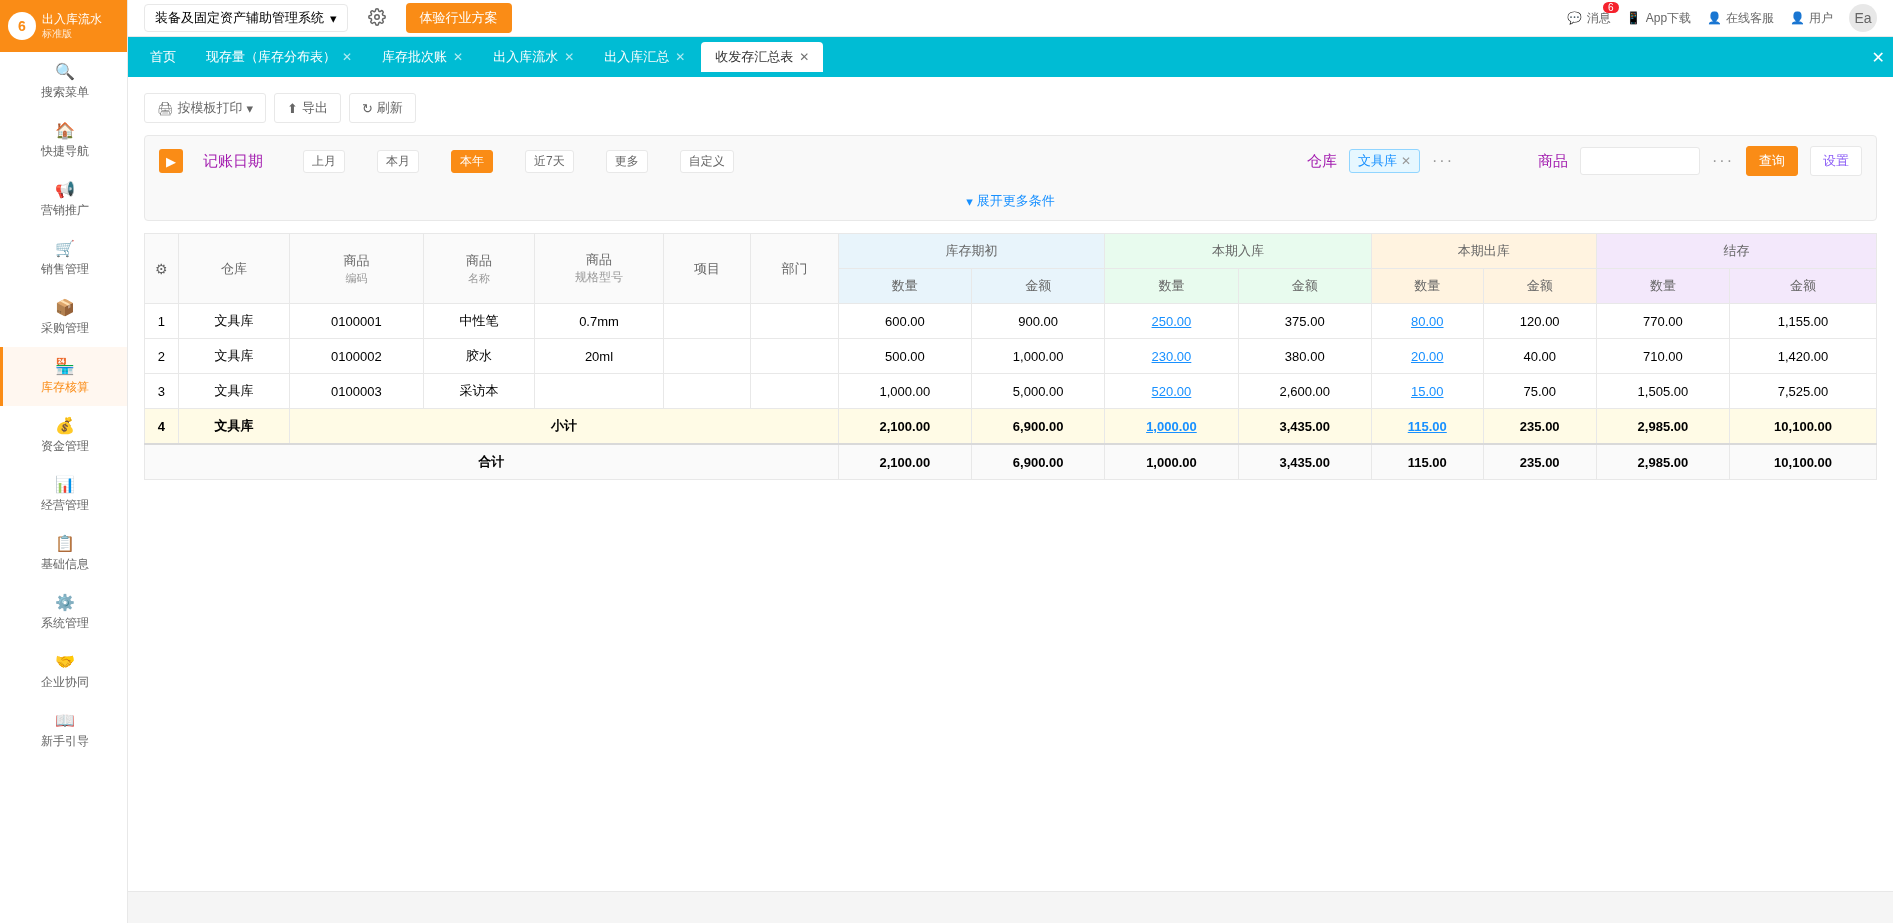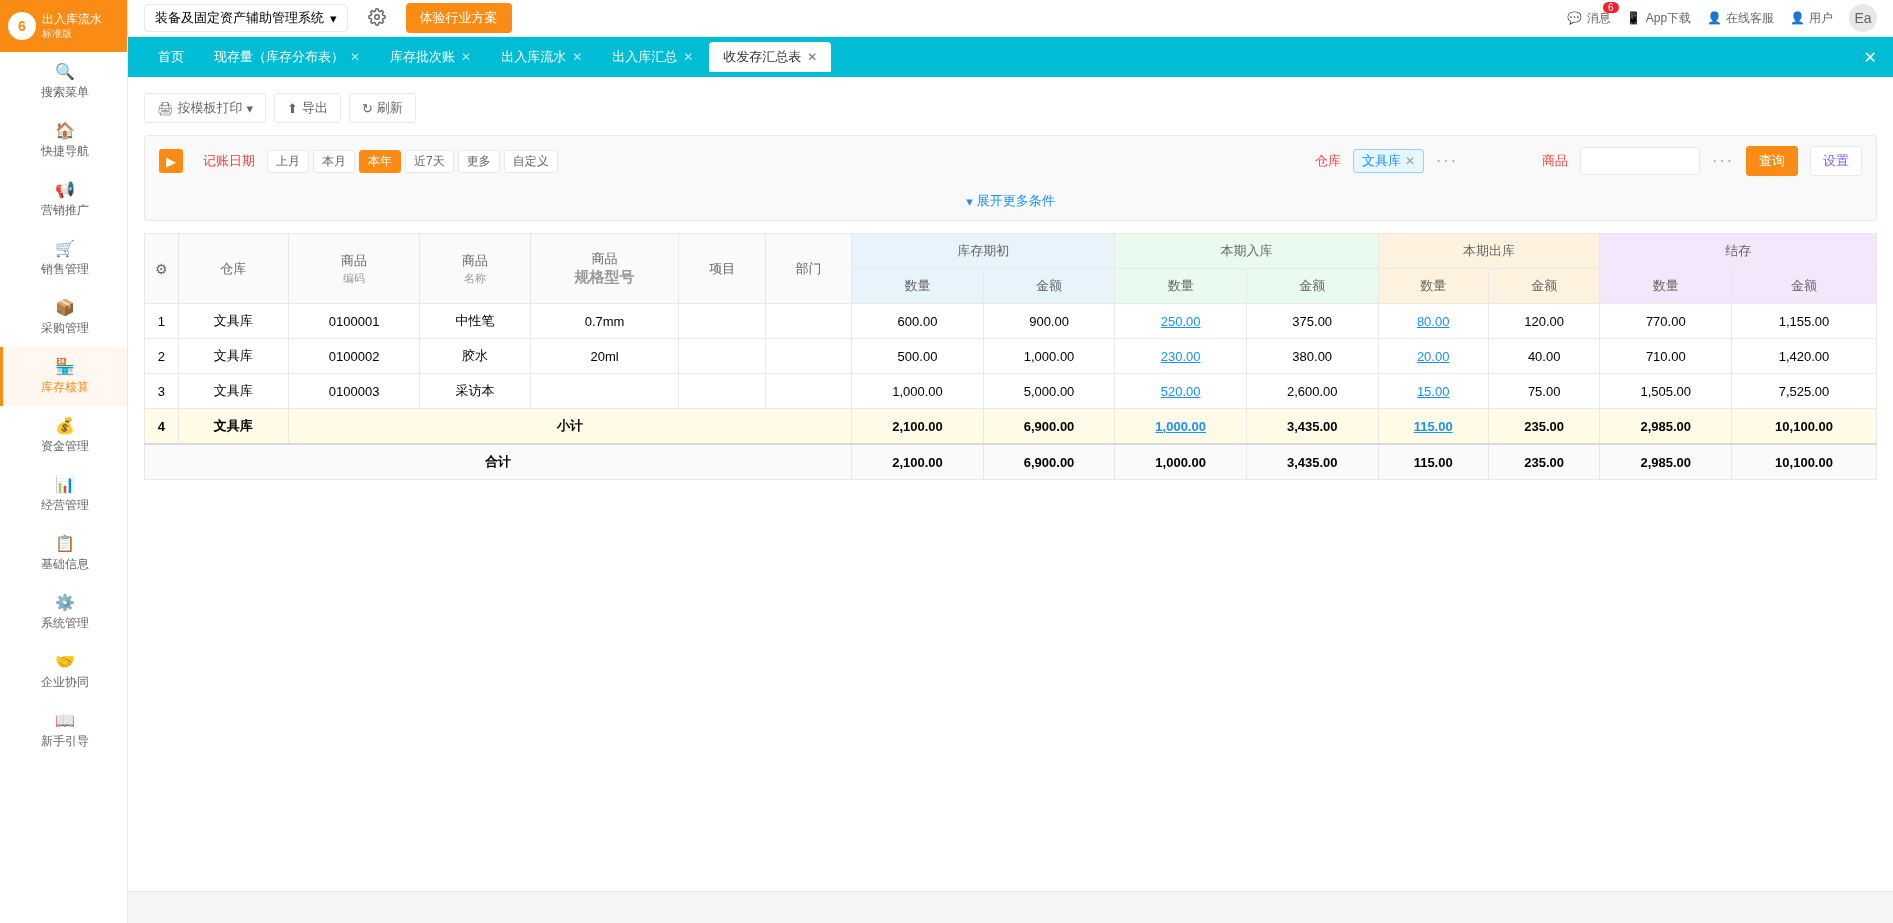--- a/index.html
+++ b/index.html
@@ -21,38 +21,38 @@
 
     
     .topbar { height: 37px; background: #fff; border-bottom: 1px solid #e8e8e8; display: flex; align-items: center; padding: 0 16px; gap: 12px; }
     .topbar-system-select { display: flex; align-items: center; gap: 6px; border: 1px solid #e8e8e8; padding: 4px 10px; border-radius: 4px; cursor: pointer; }
     .topbar-btn-experience { background: #fa8c16; color: #fff; border: none; padding: 6px 14px; border-radius: 4px; cursor: pointer; font-size: 13px; }
     .topbar-right { display: flex; align-items: center; gap: 16px; margin-left: auto; color: #666; font-size: 12px; }
     .topbar-right-item { display: flex; align-items: center; gap: 4px; cursor: pointer; position: relative; }
     .badge { background: #f5222d; color: #fff; border-radius: 10px; font-size: 10px; padding: 0 4px; position: absolute; top: -8px; right: -8px; min-width: 16px; text-align: center; }
 
     
-    .tabs { background: #00bcd4; display: flex; align-items: center; height: 40px; padding: 0 16px; gap: 2px; }
+    .tabs { background: #00bcd4; display: flex; align-items: center; height: 40px; padding: 0 8px; gap: 2px; }
     .tab { padding: 6px 14px; color: #fff; cursor: pointer; border-radius: 4px 4px 0 0; font-size: 13px; display: flex; align-items: center; gap: 6px; white-space: nowrap; }
     .tab.active { background: #fff; color: #333; }
     .tab-close { font-size: 12px; opacity: 0.7; }
     .tabs-close-all { margin-left: auto; color: #fff; cursor: pointer; font-size: 16px; }
 
     
     .content { flex: 1; background: #fff; overflow-y: auto; padding: 16px; }
 
     
     .page-title { font-size: 15px; color: #333; margin-bottom: 14px; }
 
     
     .filter-bar { background: #f9f9f9; border: 1px solid #e8e8e8; border-radius: 4px; padding: 10px 14px; margin-bottom: 12px; }
     .filter-row { display: flex; align-items: center; gap: 12px; flex-wrap: wrap; }
-    .filter-label { color: #ef4444; font-size: 13px; white-space: nowrap; }
+    .filter-label { color: #a21caf; font-size: 15px; white-space: nowrap; }
     .filter-date-options { display: flex; align-items: center; gap: 4px; }
-    .filter-date-btn { padding: 2px 8px; border-radius: 3px; border: 1px solid #e8e8e8; background: #fff; cursor: pointer; font-size: 12px; color: #666; }
+    .filter-date-btn { padding: 2px 8px; border-radius: 3px; border: 1px solid #e8e8e8; background: #fff; cursor: pointer; font-size: 12px; color: #666; margin-left: 28px; }
     .filter-date-btn.active { background: #fa8c16; color: #fff; border-color: #fa8c16; }
     .filter-date-range { font-size: 12px; color: #999; margin-top: 2px; }
     .filter-tag { display: flex; align-items: center; gap: 4px; background: #e6f7ff; border: 1px solid #91d5ff; border-radius: 3px; padding: 2px 8px; font-size: 13px; color: #1890ff; }
     .filter-tag-close { cursor: pointer; color: #999; font-size: 12px; }
     .filter-more { color: #999; font-size: 16px; cursor: pointer; letter-spacing: 2px; }
     .expand-btn { display: flex; align-items: center; gap: 4px; color: #1890ff; cursor: pointer; font-size: 13px; margin-top: 8px; }
     .toolbar-btn { display: flex; align-items: center; gap: 4px; padding: 5px 12px; border: 1px solid #e8e8e8; border-radius: 3px; background: #fff; cursor: pointer; font-size: 13px; color: #666; }
     .btn-query { background: #fa8c16; color: #fff; border-color: #fa8c16; }
     .btn-settings { color: #8b5cf6; }
 
@@ -265,21 +265,21 @@
 
     <table class="data-table">
       <thead>
         <tr>
           <th rowspan="2" class="col-settings">
             <span class="th-gear">⚙</span>
           </th>
           <th rowspan="2">仓库</th>
           <th rowspan="2">商品<br><span style="font-weight:normal;font-size:11px;color:#999;">编码</span></th>
           <th rowspan="2">商品<br><span style="font-weight:normal;font-size:11px;color:#999;text-align:right;">名称</span></th>
-          <th rowspan="2">商品<br><span style="font-weight:bold;font-size:15px;color:#999;">规格型号</span></th>
+          <th rowspan="2">商品<br><span style="font-weight:normal;font-size:12px;color:#999;">规格型号</span></th>
           <th rowspan="2">项目</th>
           <th rowspan="2">部门</th>
           <th colspan="2" style="background:#e8f4fb;">库存期初</th>
           <th colspan="2" style="background:#e8fbee;">本期入库</th>
           <th colspan="2" style="background:#fff3e0;">本期出库</th>
           <th colspan="2" style="background:#f3e8fb;">结存</th>
         </tr>
         <tr>
           <th style="background:#e8f4fb;">数量</th>
           <th style="background:#e8f4fb;">金额</th>

